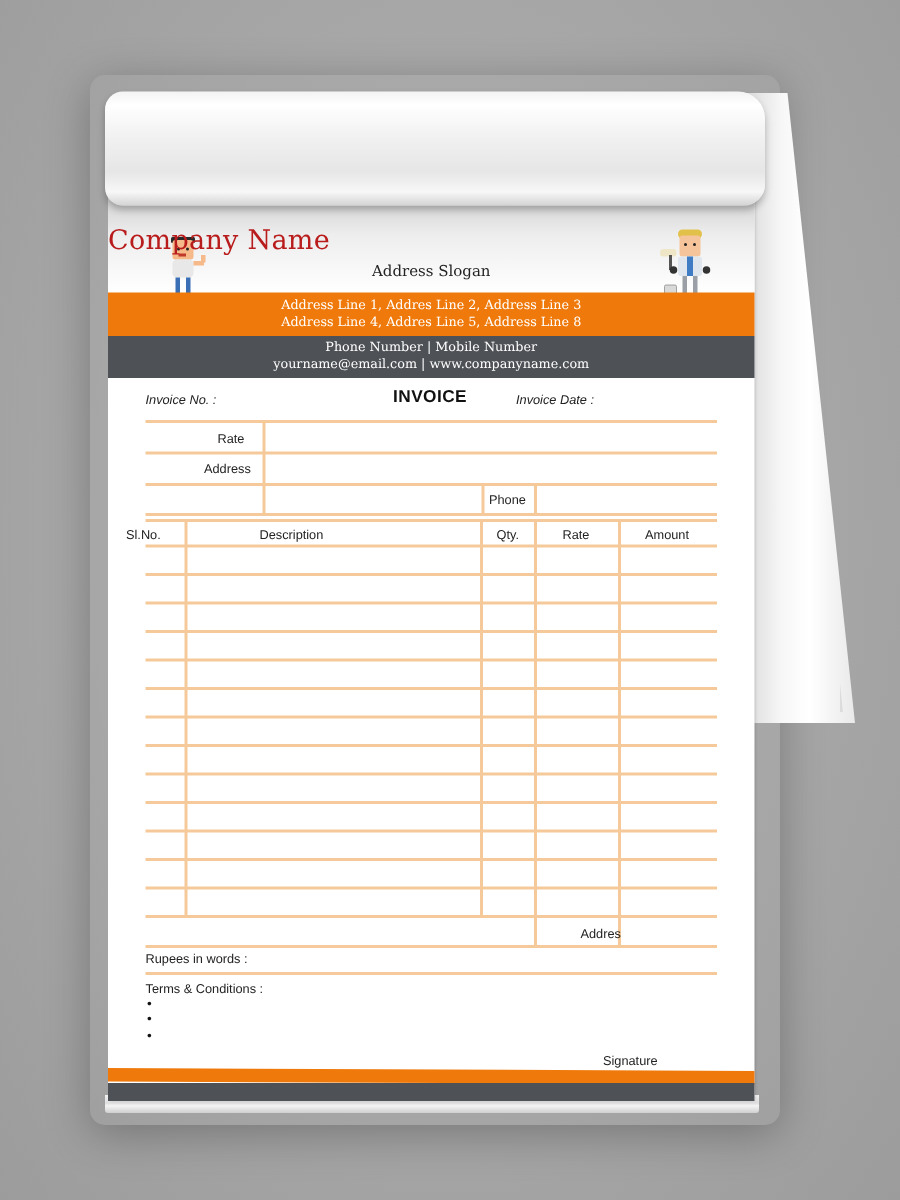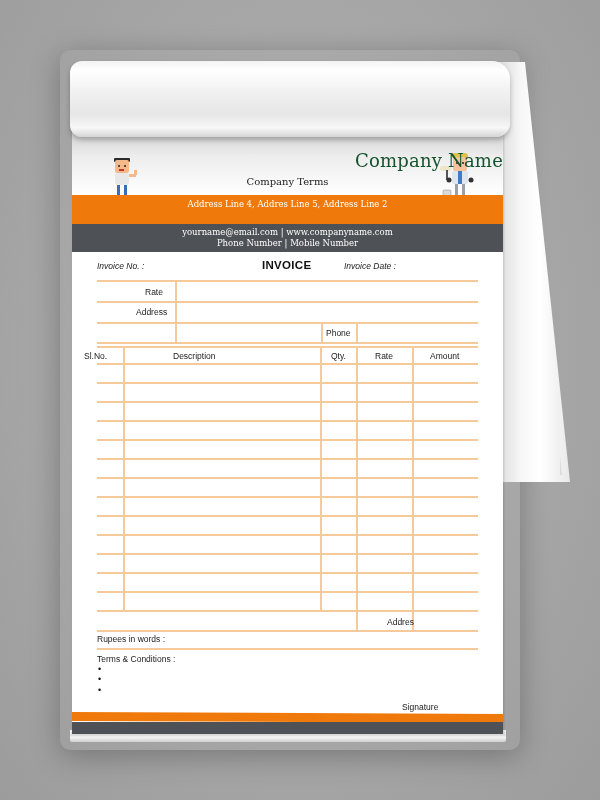--- a/index.html
+++ b/index.html
@@ -44,23 +44,23 @@
     background: linear-gradient(180deg, #cfcfcf 0%, #ededed 40%, #ffffff 100%);
   }
   
   .roll {
     position: absolute; left: 70px; top: 61px; width: 440px; height: 76px;
     border-radius: 12px 18px 14px 12px;
     background: linear-gradient(180deg, #f3f3f3 0%, #ffffff 12%, #f1f1f1 40%, #e6e6e6 70%, #f7f7f7 88%, #d4d4d4 100%);
     box-shadow: 0 3px 5px rgba(0,0,0,0.25);
   }
   .company-name {
-    position: absolute; left: 0; width: 100%; top: 20px; text-align: right;
+    position: absolute; left: 0; width: 100%; top: 20px; text-align: left;
     font-family: "DejaVu Serif", "Liberation Serif", serif;
-    font-size: 18px; color: #14532d; letter-spacing: 0.2px;
+    font-size: 18px; color: #b91c1c; letter-spacing: 0.2px;
   }
   .slogan {
     position: absolute; left: 0; width: 100%; top: 46px; text-align: center;
     font-family: "DejaVu Serif", "Liberation Serif", serif;
     font-size: 10px; color: #222;
   }
   .band-orange {
     position: absolute; left: 0; top: 65px; width: 100%; height: 29px;
     background: #ef7a0b;
     color: #fff; text-align: center;
@@ -127,28 +127,29 @@
     <rect x="2" y="16" width="11" height="5" rx="2" fill="#efe6c8"></rect>
     <rect x="8" y="20" width="2" height="10" fill="#555"></rect>
     <circle cx="11" cy="30" r="2.5" fill="#333"></circle>
       <circle cx="33" cy="30" r="2.5" fill="#333"></circle>
     <rect x="17" y="34" width="3" height="13" fill="#9aa0a6"></rect>
     <rect x="24" y="34" width="3" height="13" fill="#9aa0a6"></rect>
     <rect x="5" y="40" width="8" height="8" rx="1" fill="#d9d9d9" stroke="#888" stroke-width="0.5"></rect>
   </svg>
 
   <div class="company-name">Company Name</div>
-  <div class="slogan">Company Terms</div>
+  <div class="slogan">Address Slogan</div>
 
   <div class="band-orange">
-    <div>Address Line 4, Addres Line 5, Address Line 2</div>
+    <div>Address Line 1, Addres Line 2, Address Line 3</div>
+    <div>Address Line 4, Addres Line 5, Address Line 8</div>
   </div>
   <div class="band-gray">
+    <div>Phone Number | Mobile Number</div>
     <div>yourname@email.com  |  www.companyname.com</div>
-    <div>Phone Number | Mobile Number</div>
   </div>
 
   <div class="meta" style="left:25px;">Invoice No.  :</div>
   <div class="inv-title">INVOICE</div>
   <div class="meta" style="left:272px;">Invoice Date  :</div>
 
   <div class="hl" style="left:25px; width:381px; top:150px;"></div>
   <div class="hl" style="left:25px; width:381px; top:171px;"></div>
   <div class="hl" style="left:25px; width:381px; top:192px;"></div>
   <div class="hl" style="left:25px; width:381px; top:212px;"></div>

